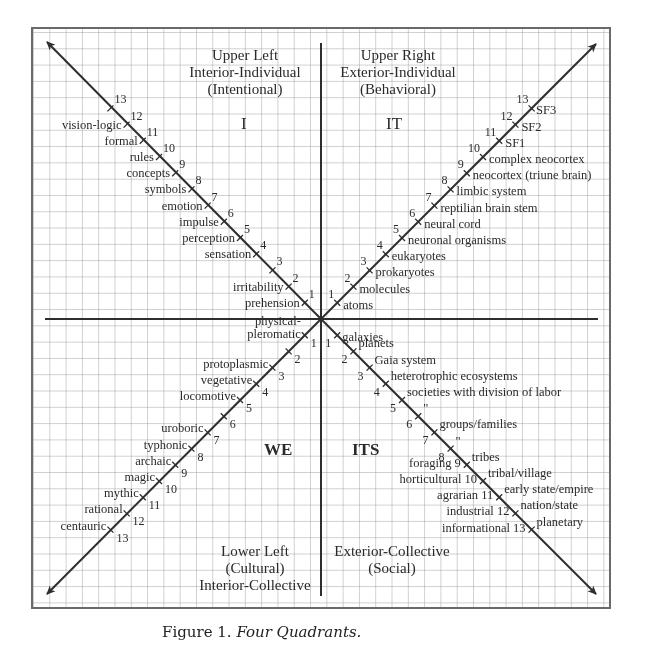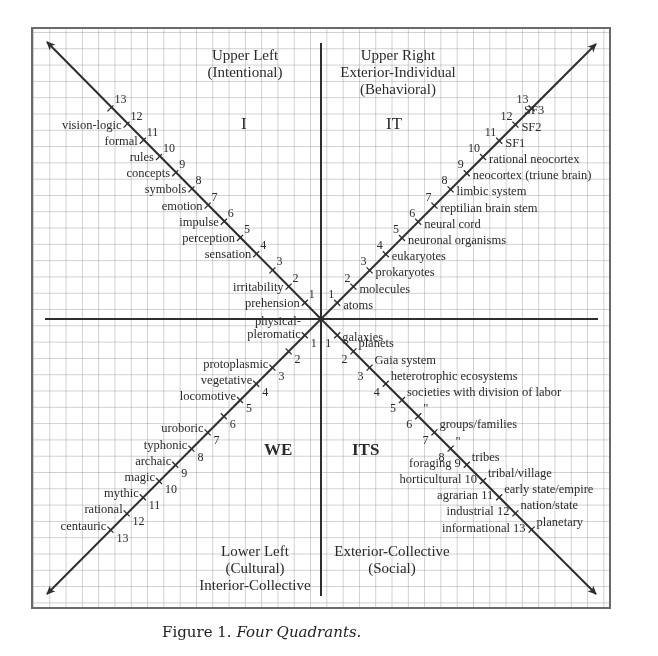--- a/index.html
+++ b/index.html
@@ -99,20 +99,21 @@
         <line x1="463.79999999999995" y1="467.79999999999995" x2="469.79999999999995" y2="461.79999999999995"></line>
         <line x1="480" y1="484" x2="486" y2="478"></line>
         <line x1="496.2" y1="500.2" x2="502.2" y2="494.2"></line>
         <line x1="512.4" y1="516.4" x2="518.4" y2="510.4"></line>
         <line x1="528.6" y1="532.6" x2="534.6" y2="526.6"></line>
       </g>
   </svg>
 
   <div class="heading" style="left:170px; top:47px; width:150px;">
     <div>Upper Left</div>
+    <div>Interior-Individual</div>
     <div>(Intentional)</div>
   </div>
   <div class="qcode" style="left:241px; top:114px;">I</div>
 
   <div class="heading" style="left:328px; top:47px; width:140px;">
     <div>Upper Right</div>
     <div>Exterior-Individual</div>
     <div>(Behavioral)</div>
   </div>
   <div class="qcode" style="left:386px; top:114px;">IT</div>
@@ -167,27 +168,27 @@
       <div class="lbl " style="left: 408px; top: 234px;">neuronal organisms</div>
       <div class="lbl num r" style="right: 242.8px; top: 206.8px;">6</div>
       <div class="lbl " style="left: 424.2px; top: 217.8px;">neural cord</div>
       <div class="lbl num r" style="right: 226.6px; top: 190.6px;">7</div>
       <div class="lbl " style="left: 440.4px; top: 201.6px;">reptilian brain stem</div>
       <div class="lbl num r" style="right: 210.4px; top: 174.4px;">8</div>
       <div class="lbl " style="left: 456.6px; top: 185.4px;">limbic system</div>
       <div class="lbl num r" style="right: 194.2px; top: 158.2px;">9</div>
       <div class="lbl " style="left: 472.8px; top: 169.2px;">neocortex (triune brain)</div>
       <div class="lbl num r" style="right: 178px; top: 142px;">10</div>
-      <div class="lbl " style="left: 489px; top: 153px;">rational neocortex</div>
+      <div class="lbl " style="left: 489px; top: 153px;">complex neocortex</div>
       <div class="lbl num r" style="right: 161.8px; top: 125.8px;">11</div>
       <div class="lbl " style="left: 505.2px; top: 136.8px;">SF1</div>
       <div class="lbl num r" style="right: 145.6px; top: 109.6px;">12</div>
       <div class="lbl " style="left: 521.4px; top: 120.6px;">SF2</div>
       <div class="lbl num r" style="right: 129.4px; top: 93.4px;">13</div>
-      <div class="lbl " style="left: 524px; top: 104.4px;">SF3</div>
+      <div class="lbl " style="left: 536px; top: 104.4px;">SF3</div>
       <div class="lbl num" style="left: 310.8px; top: 337.2px;">1</div>
       <div class="lbl r" style="right: 357.2px; top: 315.2px;">physical-</div>
       <div class="lbl r" style="right: 357.2px; top: 328.2px;">pleromatic</div>
       <div class="lbl num" style="left: 294.6px; top: 353.4px;">2</div>
       <div class="lbl num" style="left: 278.4px; top: 369.6px;">3</div>
       <div class="lbl r" style="right: 389.6px; top: 357.6px;">protoplasmic</div>
       <div class="lbl num" style="left: 262.2px; top: 385.8px;">4</div>
       <div class="lbl r" style="right: 405.8px; top: 373.8px;">vegetative</div>
       <div class="lbl num" style="left: 246px; top: 402px;">5</div>
       <div class="lbl r" style="right: 422px; top: 390px;">locomotive</div>

